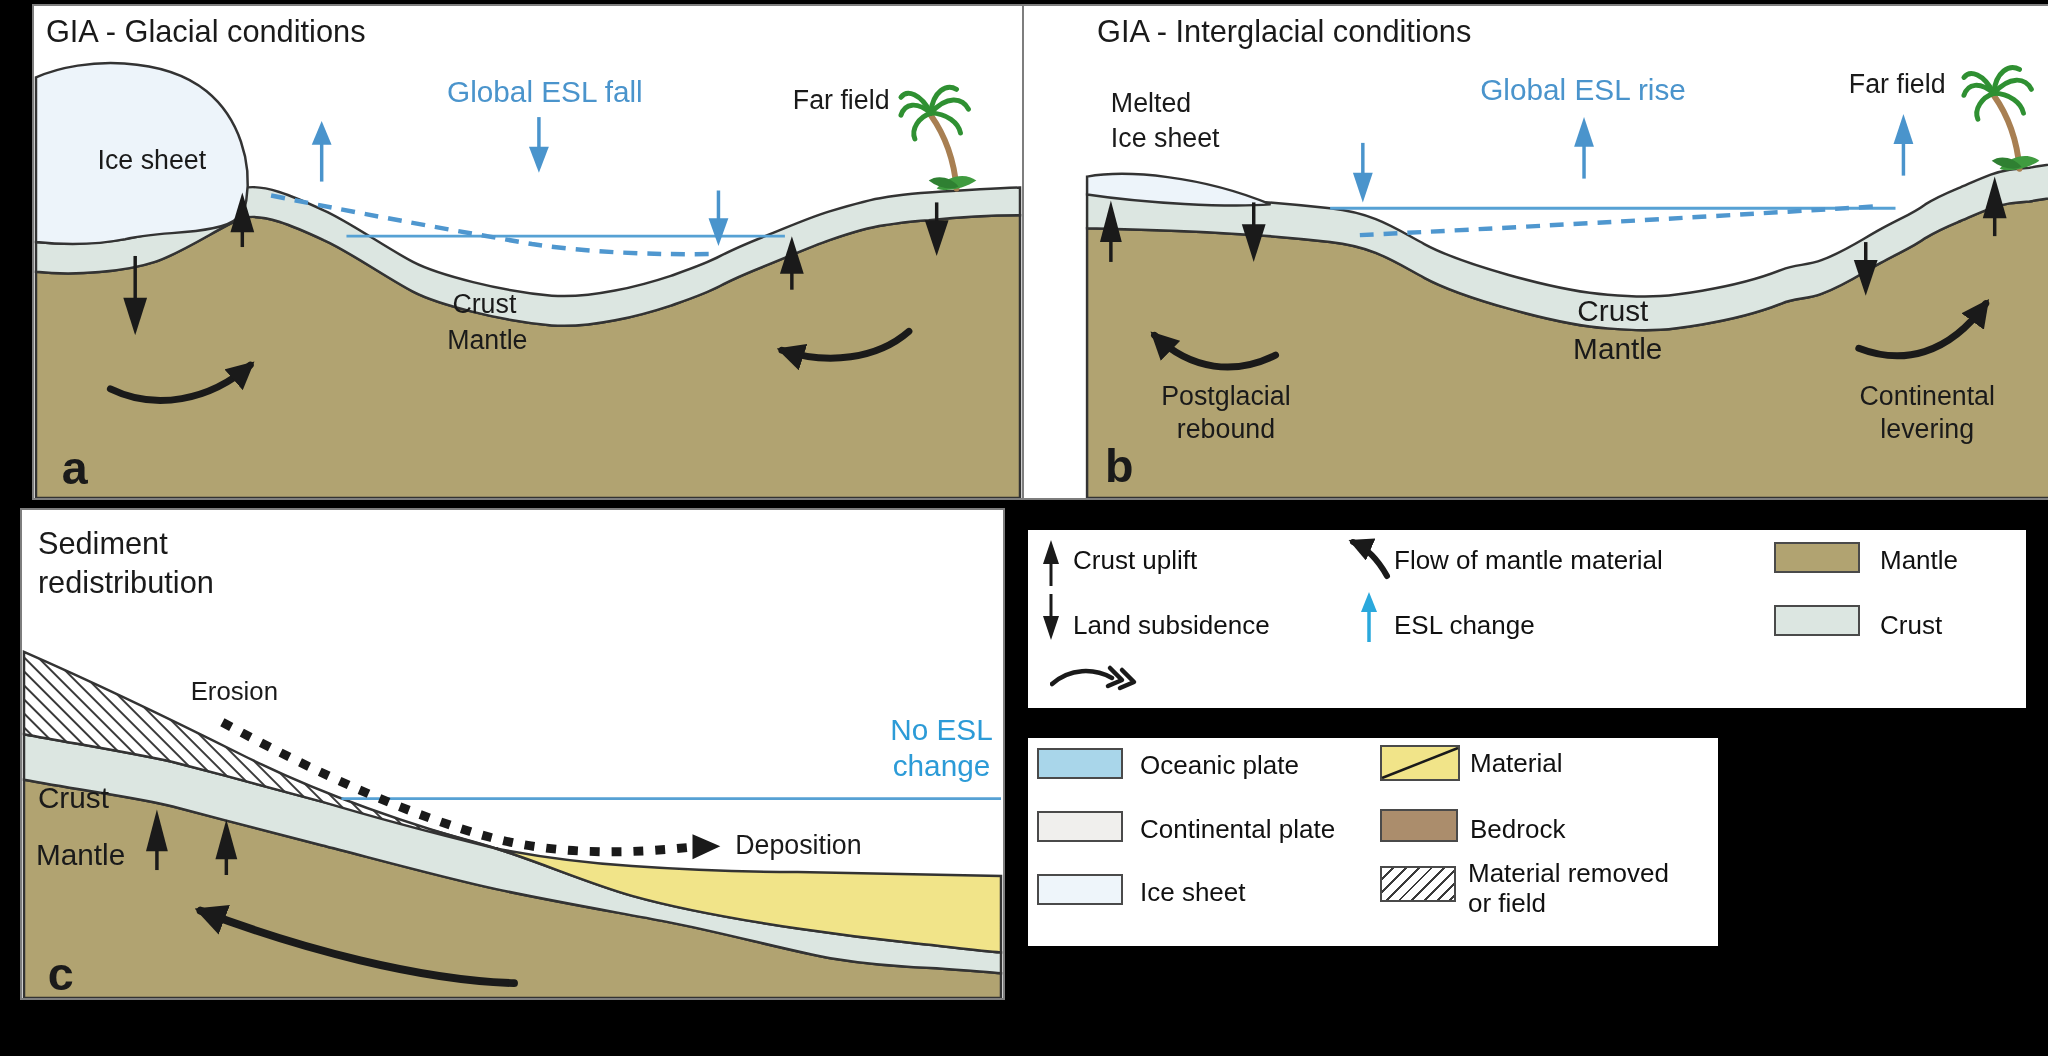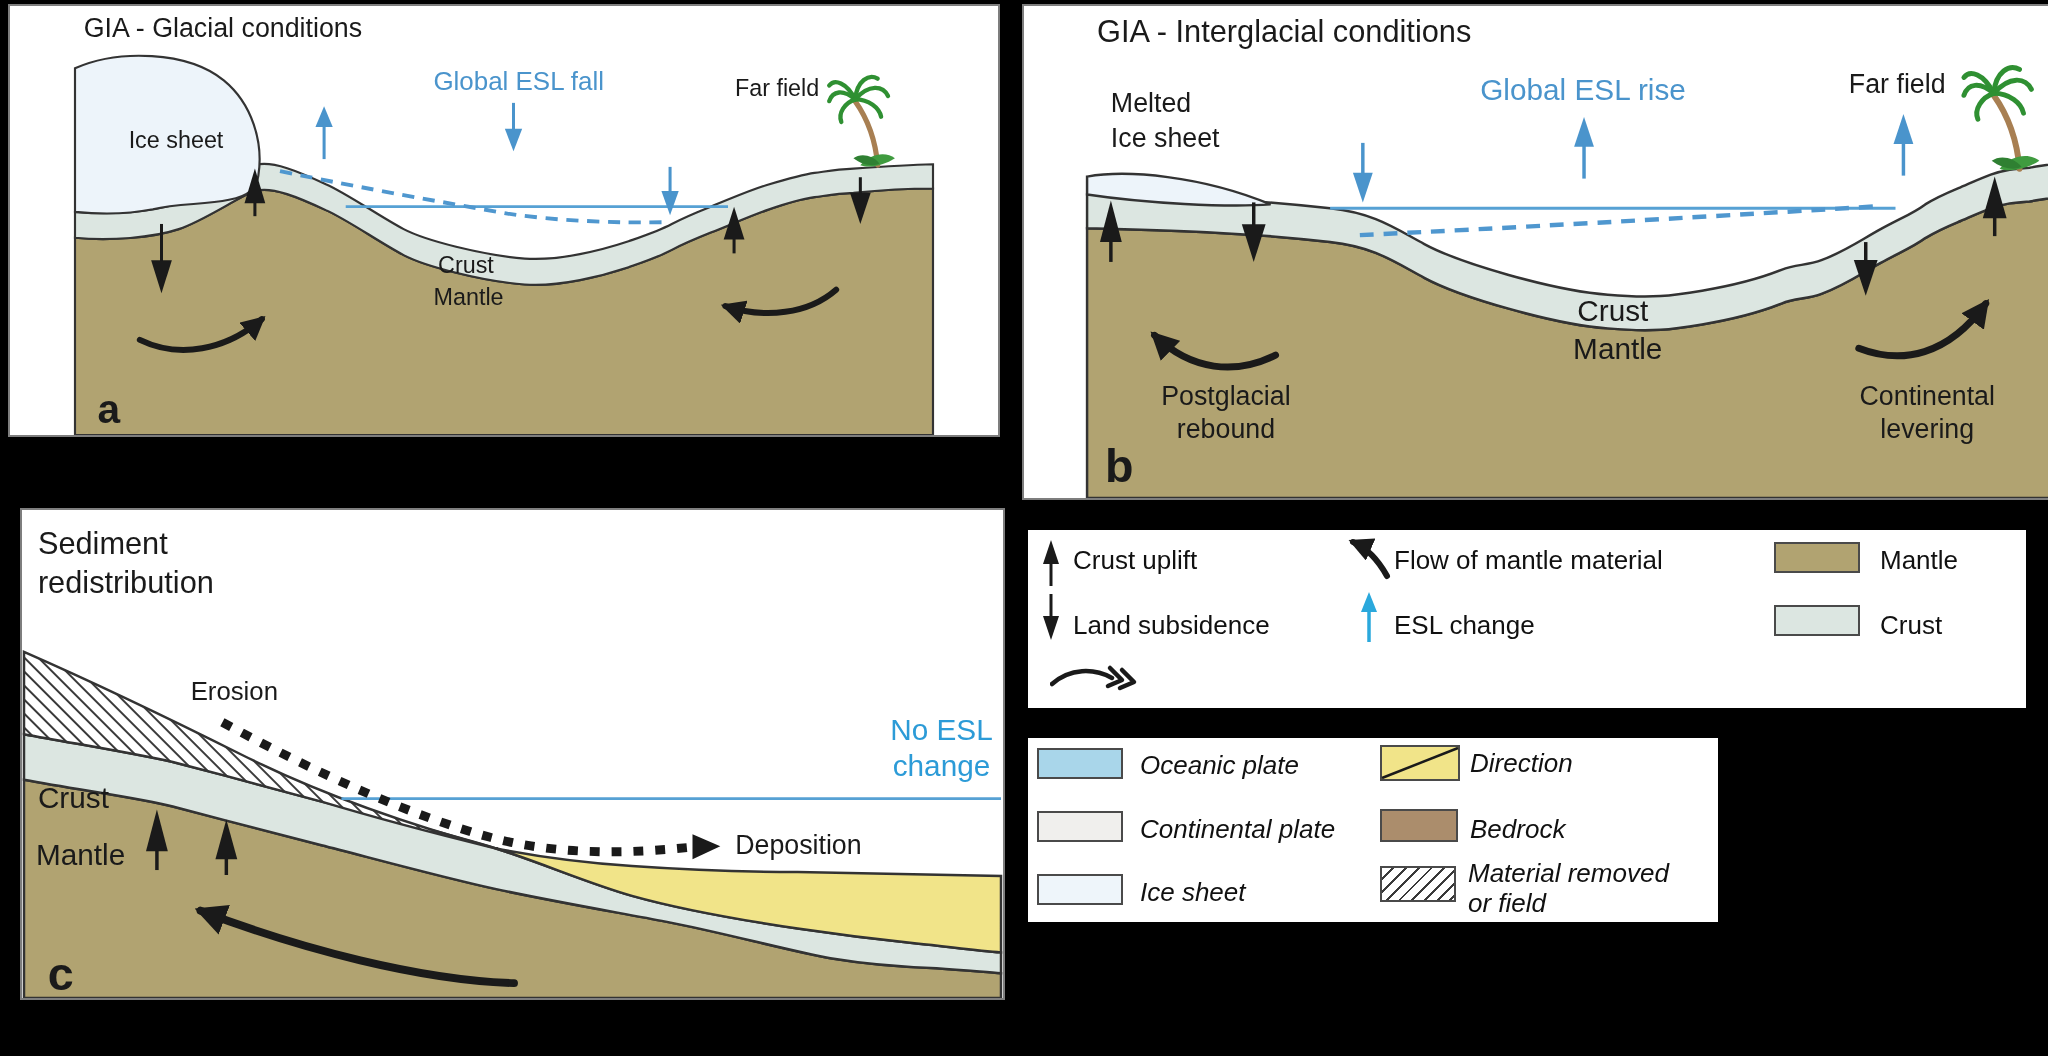--- a/index.html
+++ b/index.html
@@ -1,24 +1,24 @@
 <!DOCTYPE html>
 <html><head>
 <meta charset="utf-8">
 <style>
   html,body{margin:0;padding:0;background:#000;}
   .stage{position:relative;width:2048px;height:1056px;background:#000;overflow:hidden;
          font-family:"Liberation Sans",sans-serif;}
   .panel{position:absolute;background:#fff;border:2px solid #7e7e7e;box-sizing:border-box;}
-  #panel-a{left:8px;top:4px;width:992px;height:433px;}
+  #panel-a{left:32px;top:4px;width:992px;height:496px;}
   #panel-b{left:1022px;top:4px;width:1132px;height:496px;}
   #panel-c{left:20px;top:508px;width:985px;height:492px;}
   .legend{position:absolute;background:#fff;box-sizing:border-box;}
   #legend-symbols{left:1028px;top:530px;width:998px;height:178px;}
-  #legend-materials{left:1028px;top:738px;width:690px;height:184px;font-style:italic;}
+  #legend-materials{left:1028px;top:738px;width:690px;height:208px;}
   .panel svg{display:block;width:100%;height:100%;}
   svg text{font-family:"Liberation Sans",sans-serif;fill:#1a1a1a;}
   .title{font-size:31px;}
   .lbl{font-size:27px;}
   .lbl30{font-size:30px;}
   .lbl26{font-size:26px;}
   .letter{font-size:47px;font-weight:bold;}
   .blue{fill:#4a94cc;}
   .cyan{fill:#2c9bd7;}
   .terrain{stroke:#333;stroke-width:2.5;}
@@ -283,21 +283,21 @@
     <div class="swatch" style="left:9px;top:73px;width:86px;height:31px;background:#f0efed;"></div>
     <span class="item" style="left:112px;top:76px;">Continental plate</span>
 
     <div class="swatch" style="left:9px;top:136px;width:86px;height:31px;background:#eef5fa;"></div>
     <span class="item" style="left:112px;top:139px;">Ice sheet</span>
 
     <svg class="icon" style="left:352px;top:7px;" width="80" height="36" viewBox="0 0 80 36">
       <rect x="1" y="1" width="78" height="34" fill="#f1e489" stroke="#4a4a4a" stroke-width="2"></rect>
       <line x1="2" y1="33" x2="78" y2="3" stroke="#1a1a1a" stroke-width="2.5"></line>
     </svg>
-    <span class="item" style="left:442px;top:10px;">Direction</span>
+    <span class="item" style="left:442px;top:10px;">Material</span>
 
     <div class="swatch" style="left:352px;top:71px;width:78px;height:33px;background:#ab8d6c;"></div>
     <span class="item" style="left:442px;top:76px;">Bedrock</span>
 
     <div class="swatch hatchbox" style="left:352px;top:128px;width:76px;height:36px;"></div>
     <span class="item" style="left:440px;top:120px;">Material removed</span>
     <span class="item" style="left:440px;top:150px;">or field</span>
   </div>
 
 </div>

